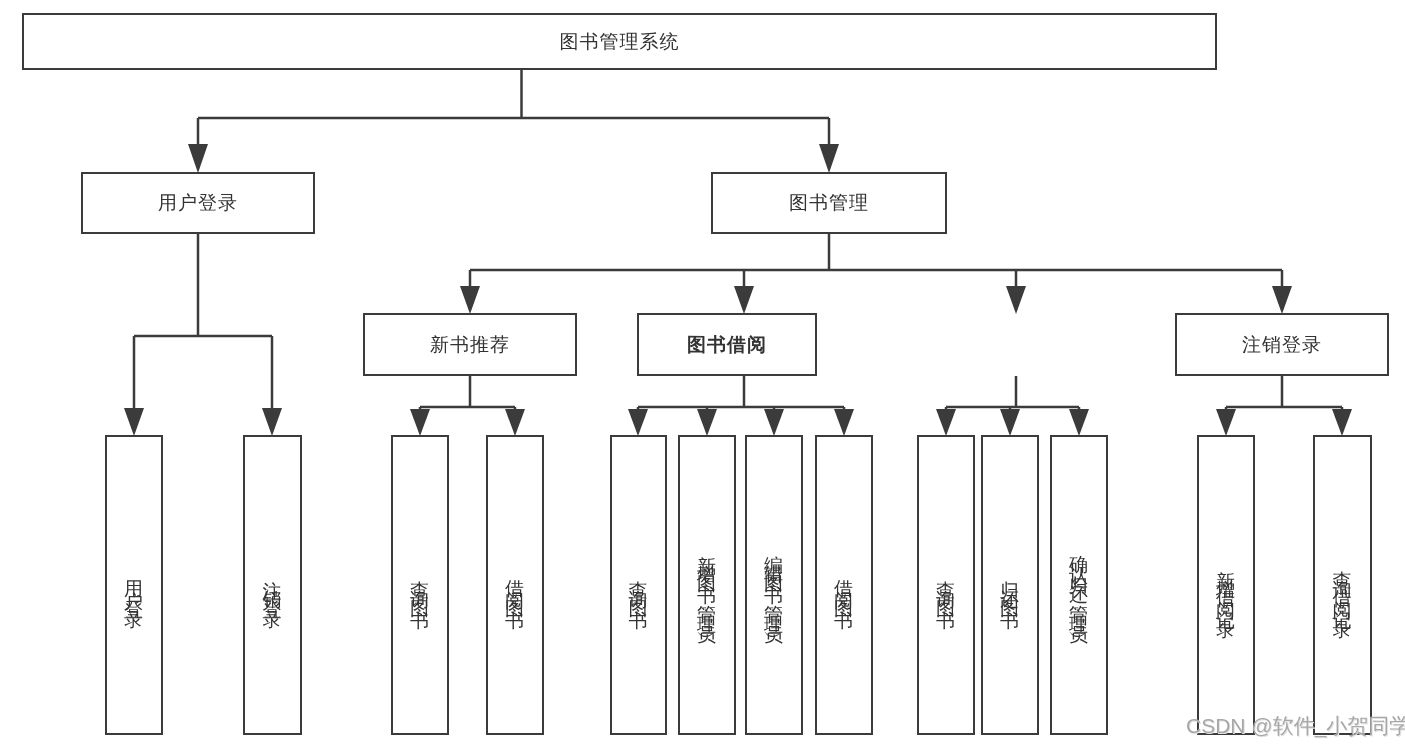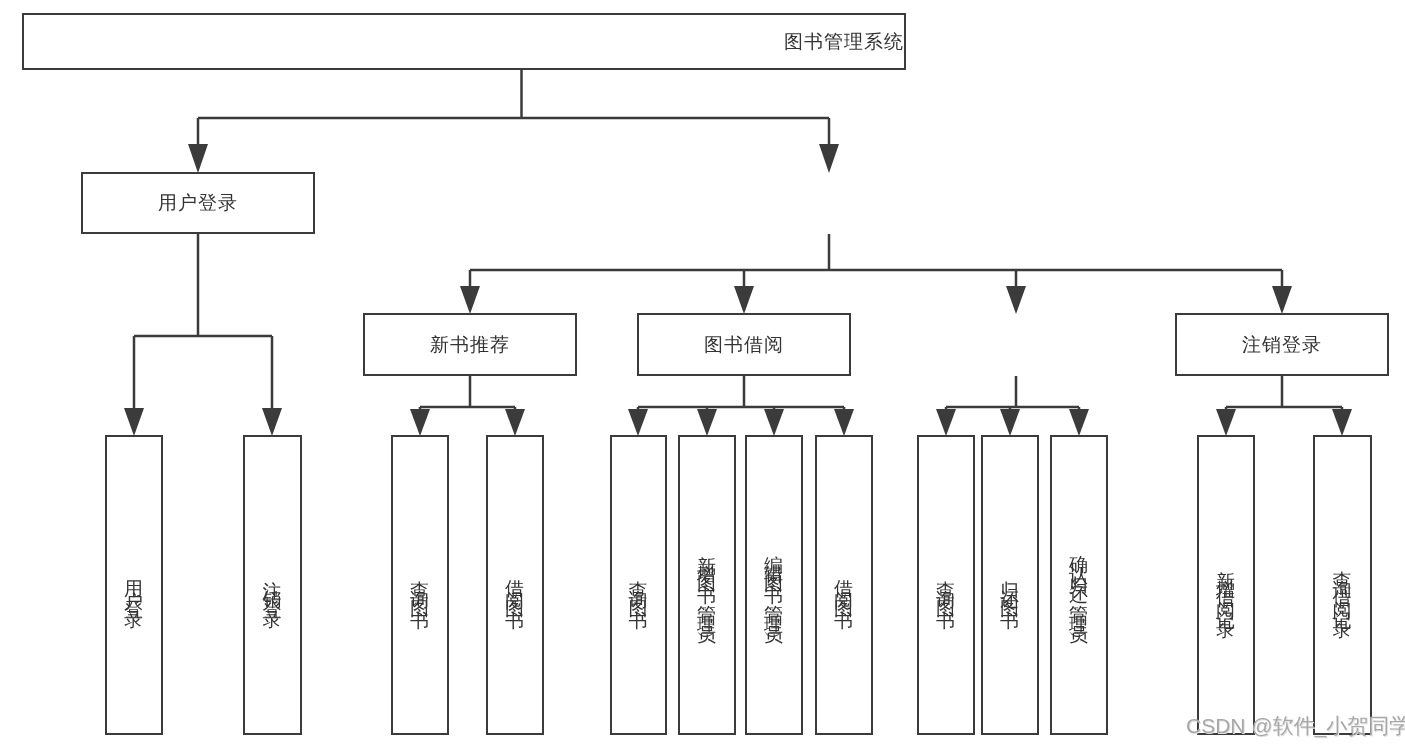--- a/index.html
+++ b/index.html
@@ -104,32 +104,35 @@
       <polygon points="764,409 784,409 774,436"></polygon>
       <polygon points="834,409 854,409 844,436"></polygon>
       <polygon points="936,409 956,409 946,436"></polygon>
       <polygon points="1000,409 1020,409 1010,436"></polygon>
       <polygon points="1069,409 1089,409 1079,436"></polygon>
       <polygon points="1216,409 1236,409 1226,436"></polygon>
       <polygon points="1332,409 1352,409 1342,436"></polygon>
     </g>
   </svg>
 
-  <div class="node hbox" style="left:22px; top:13px; width:884px; height:57px;justify-content:flex-end;">
+  <div class="node hbox" style="left:22px; top:13px; width:1195px; height:57px;">
     <span>图书管理系统</span>
   </div>
 
   <div class="node hbox" style="left:81px; top:172px; width:234px; height:62px;">
     <span>用户登录</span>
   </div>
+  <div class="node hbox" style="left:711px; top:172px; width:236px; height:62px;">
+    <span>图书管理</span>
+  </div>
 
   <div class="node hbox" style="left:363px; top:313px; width:214px; height:63px;">
     <span>新书推荐</span>
   </div>
-  <div class="node hbox" style="left:637px; top:313px; width:214px; height:63px;">
+  <div class="node hbox" style="left:637px; top:313px; width:180px; height:63px;font-weight:bold;">
     <span>图书借阅</span>
   </div>
   <div class="node hbox" style="left:1175px; top:313px; width:214px; height:63px;">
     <span>注销登录</span>
   </div>
 
   <div class="node vbox" style="left:105px; top:435px; width:58px; height:300px;">
     <span>用户登录</span>
   </div>
   <div class="node vbox" style="left:243px; top:435px; width:59px; height:300px;">

